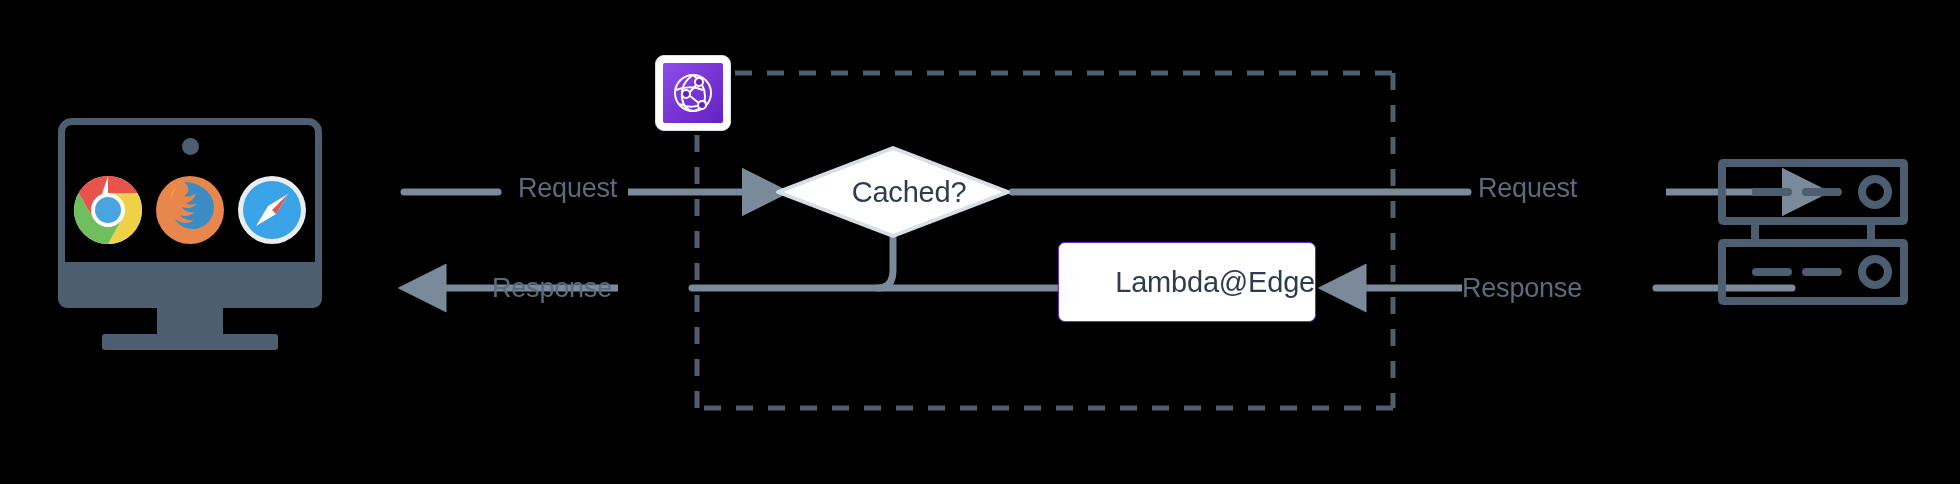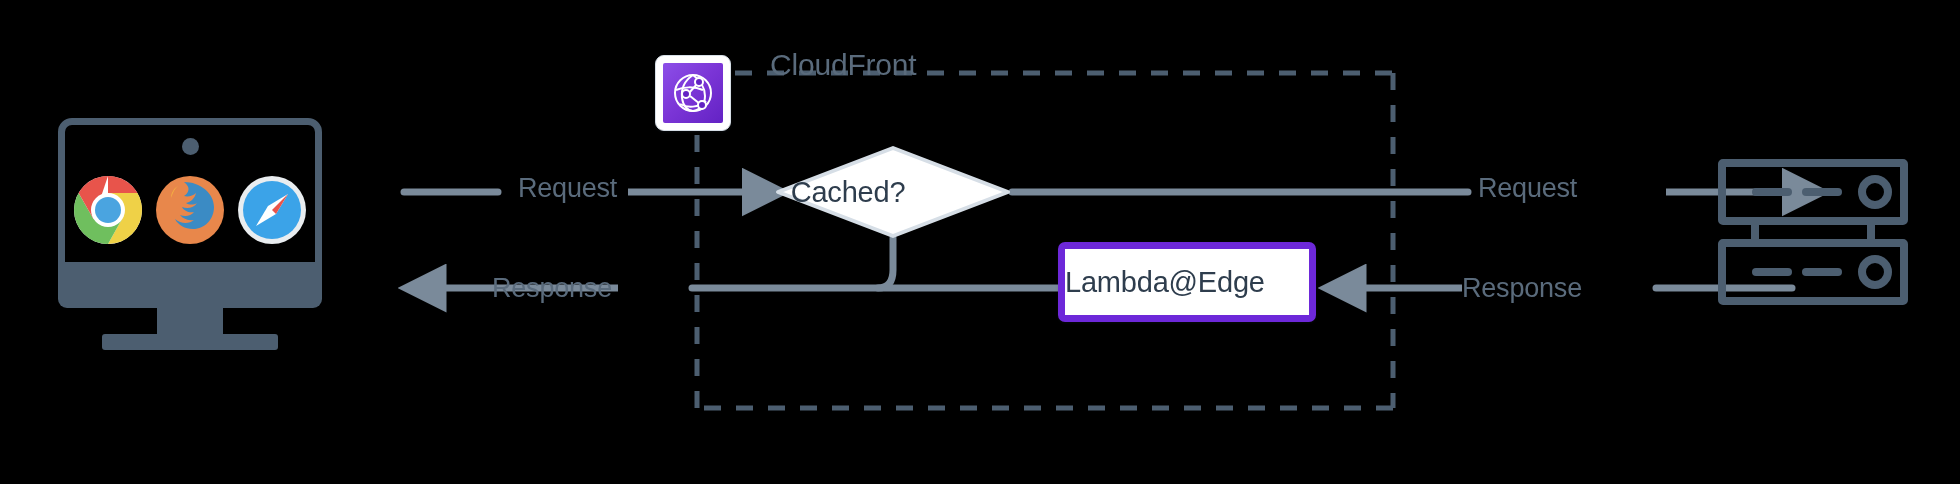--- a/index.html
+++ b/index.html
@@ -93,27 +93,27 @@
   }
   #b-chrome  { left: 14px; }
   #b-firefox { left: 96px; }
   #b-safari  { left: 178px; }
 
   
   #lambda-box {
     left: 1058px; top: 242px;
     width: 258px; height: 80px;
     background: #ffffff;
-    border: 7px solid #6d28d9;
+    border: 1px solid #6d28d9;
     border-radius: 7px;
-    display: flex; align-items: center; justify-content: flex-start;
+    display: flex; align-items: center; justify-content: flex-end;
     box-shadow: 0 1px 3px rgba(40,55,70,0.16);
   }
   #cached-label {
-    left: 783px; top: 178px;
+    left: 844px; top: 178px;
     width: 130px; text-align: center;
   }
   #cf-label { left: 770px; top: 50px; }
 
   .flow-lbl { }
   #lbl-req-left  { left: 518px; top: 175px; width: 180px; }
   #lbl-res-left  { left: 492px; top: 275px; width: 200px; }
   #lbl-req-right { left: 1478px; top: 175px; width: 180px; }
   #lbl-res-right { left: 1462px; top: 275px; width: 200px; }
 </style>
@@ -201,21 +201,20 @@
           <path d="M22,28 C27,32 31,35 33,37"></path>
         </g>
         <g fill="#6322C4" stroke="#FFFFFF" stroke-width="2">
           <circle cx="31" cy="14" r="4"></circle>
           <circle cx="18" cy="26" r="4"></circle>
           <circle cx="34" cy="37" r="4"></circle>
         </g>
       </svg>
     </div>
   </div>
-  <div id="cf-label" class="lbl lbl-cloudfront">CloudFront</div>
 
   <div id="monitor">
     <div id="mon-stand-neck"></div>
     <div id="mon-stand-base"></div>
     <div id="mon-frame"></div>
     <div id="mon-bottombar"></div>
     <div id="mon-dot"></div>
 
     <div class="browser" id="b-chrome">
       <svg width="72" height="72" viewBox="0 0 72 72">

